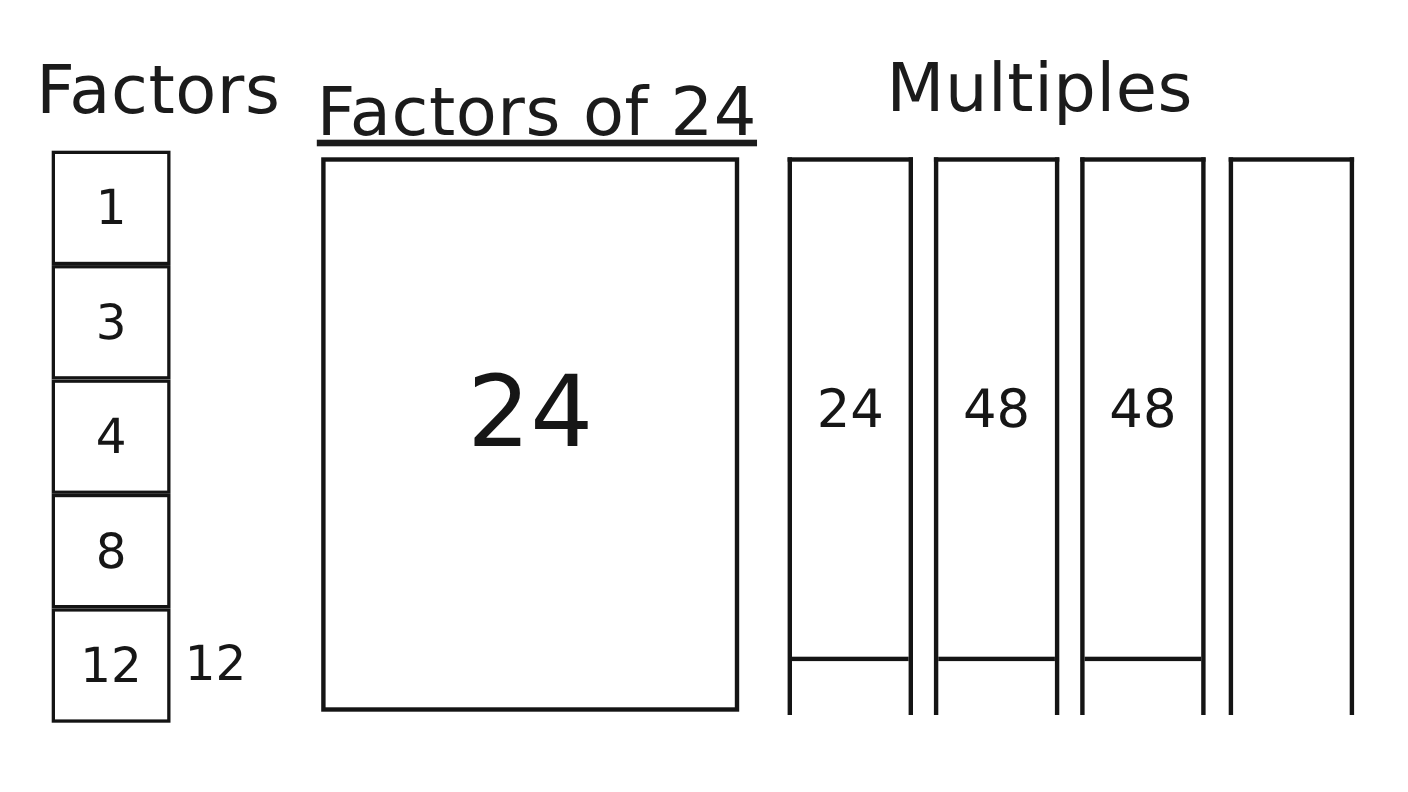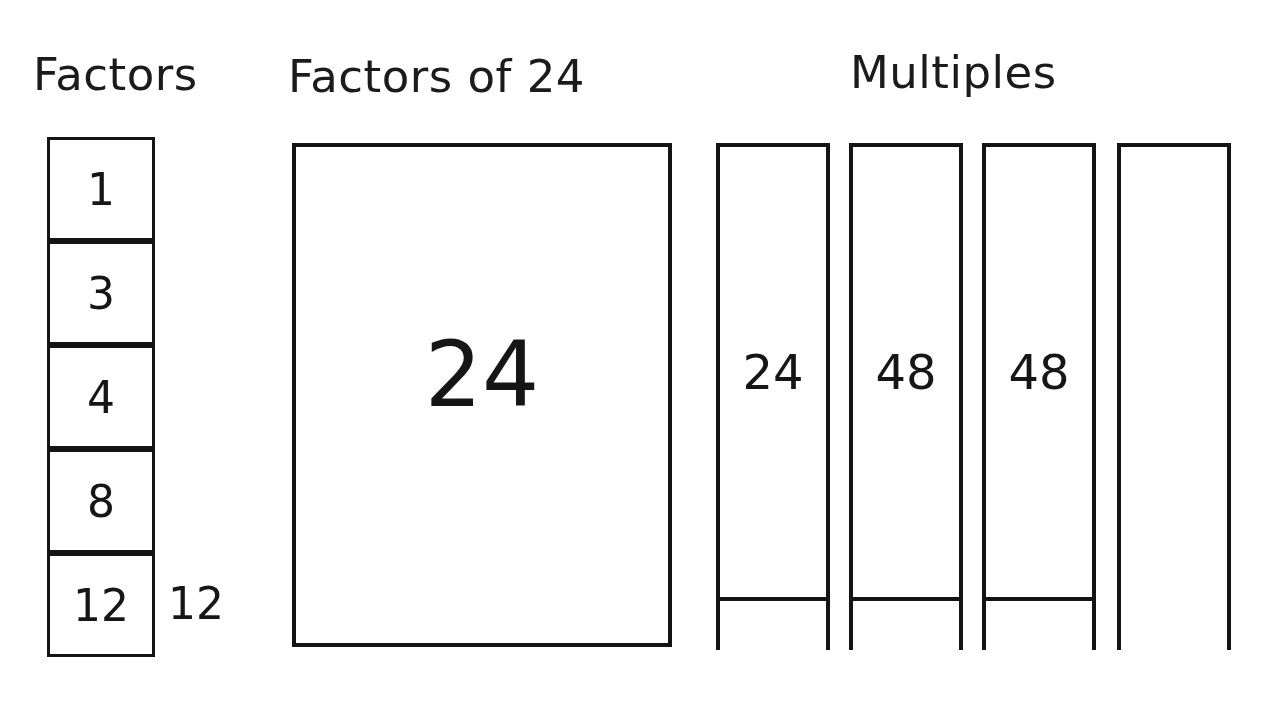--- a/index.html
+++ b/index.html
@@ -6,30 +6,30 @@
   body {
     width: 1280px; height: 720px;
     background: #ffffff;
     position: relative;
     overflow: hidden;
     font-family: "DejaVu Sans", "Liberation Sans", sans-serif;
     color: #161616;
   }
   .heading {
     position: absolute;
-    font-size: 45px;
+    font-size: 61px;
     letter-spacing: 0.5px;
     color: #1b1b1b;
     white-space: nowrap;
     line-height: 1;
     text-align: right;
   }
   #factors-title   { left: 33px;  top: 52px; }
-  #factors24-title { left: 288px; top: 54px; }
-  #multiples-title { left: 806px; top: 50px; margin-left: 44px; }
+  #factors24-title { left: 288px; top: 72px; text-decoration: underline; }
+  #multiples-title { left: 806px; top: 50px; }
 
   
   .factor-stack { position: absolute; left: 47px; top: 137px; width: 108px; }
   .factor-cell {
     box-sizing: border-box;
     width: 108px; height: 104px;
     border: 3px solid #141414;
     display: flex; align-items: center; justify-content: center;
     font-size: 44px;
     background: #ffffff;

